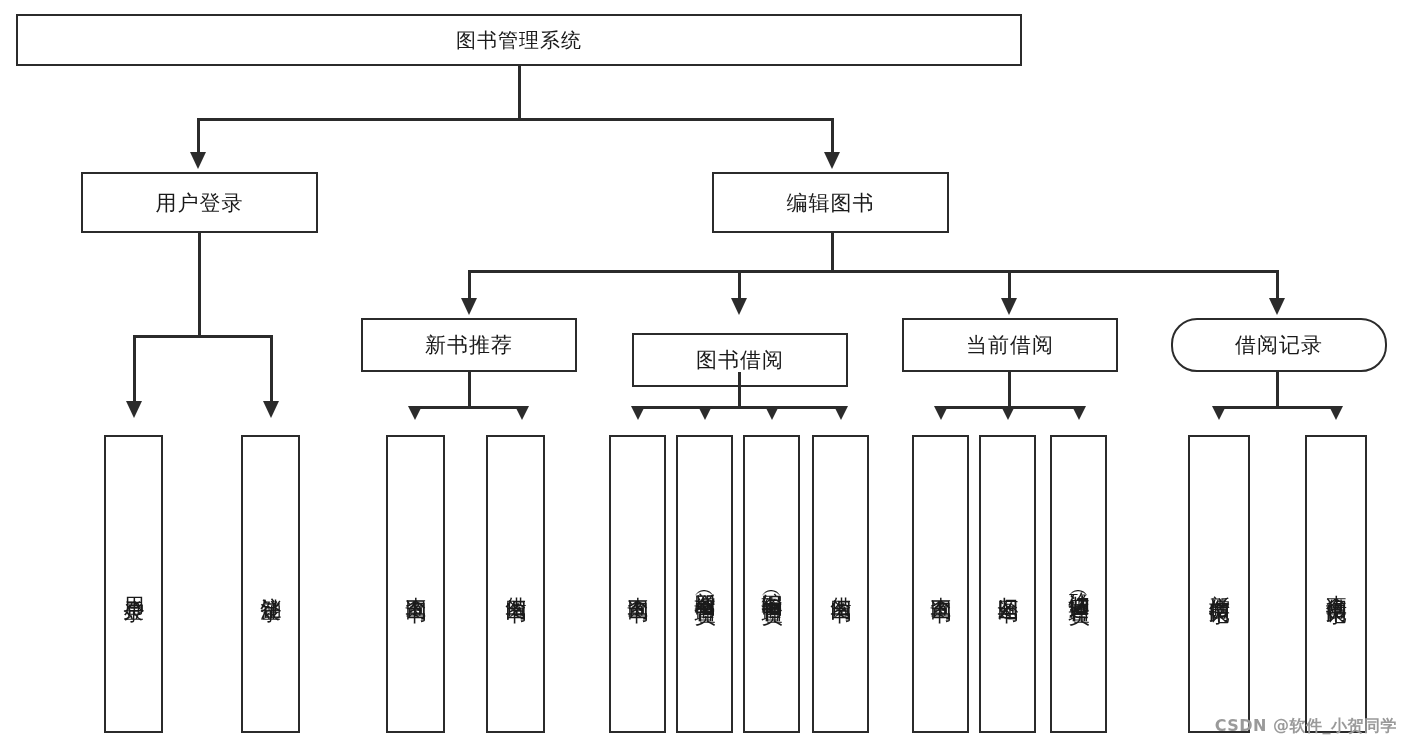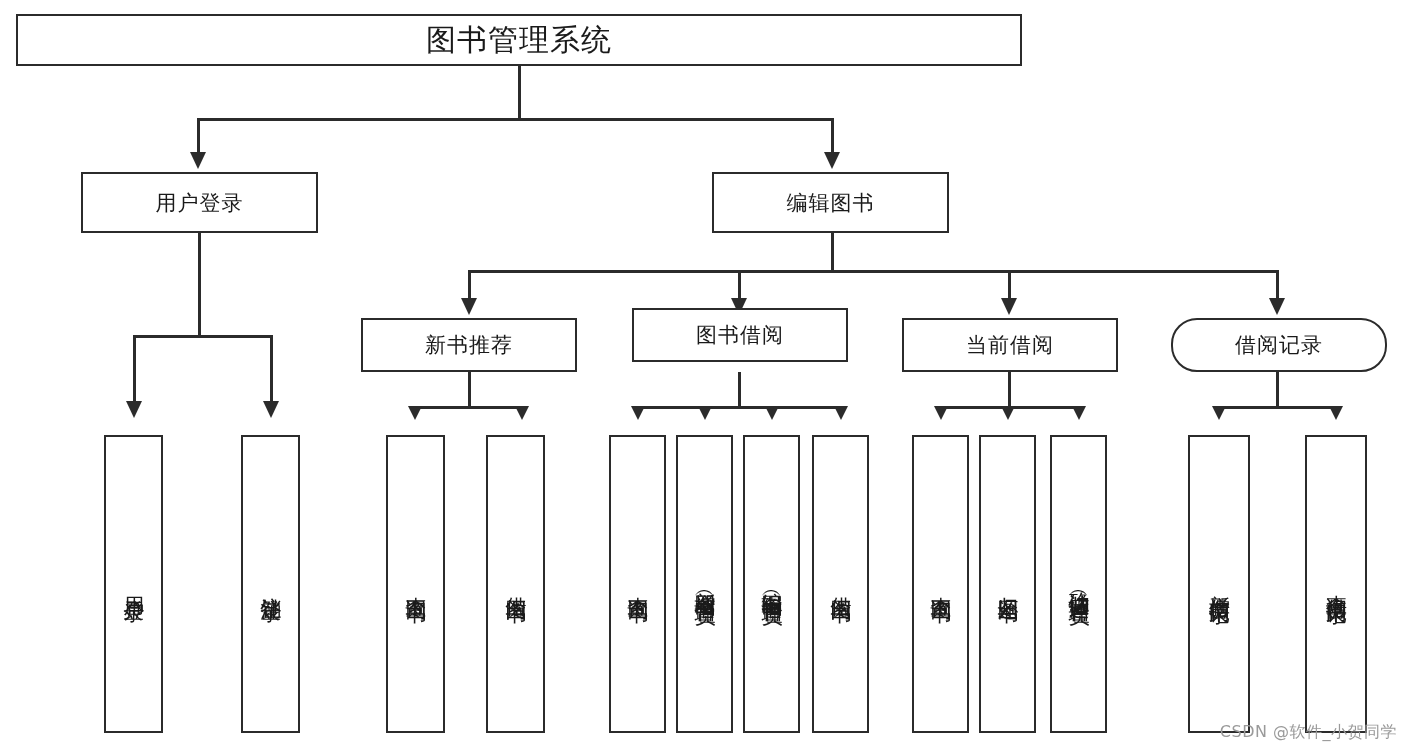--- a/index.html
+++ b/index.html
@@ -28,21 +28,21 @@
     align-items: center;
     justify-content: center;
     color: #1a1a1a;
   }
   .node.h {
     
     font-size: 21px;
     letter-spacing: 1px;
   }
   .node.root {
-    font-size: 30px;
+    font-size: 20px;
   }
   .node.v {
     
     align-items: center;
     justify-content: center;
   }
   .vtext {
     writing-mode: vertical-rl;
     text-orientation: upright;
     font-size: 21px;
@@ -68,25 +68,26 @@
   }
   .arrow.small {
     border-left-width: 7px;
     border-right-width: 7px;
     border-top-width: 14px;
   }
   
   #watermark {
     position: absolute;
     right: 8px;
-    bottom: 4px;
+    bottom: 10px;
     font-size: 16px;
     color: #9a9a9a;
     white-space: nowrap;
     letter-spacing: 0.5px;
+    font-weight: bold;
   }
 </style>
 </head>
 <body>
 
 <div id="canvas">
 
   <div class="node h root" style="left:16px; top:14px; width:1006px; height:52px;">
     <span>图书管理系统</span>
   </div>
@@ -121,21 +122,21 @@
   <div class="edge v" style="left:738px; top:270px; height:30px;"></div>
   <div class="arrow" style="left:731px; top:298px;"></div>
   <div class="edge v" style="left:1008px; top:270px; height:30px;"></div>
   <div class="arrow" style="left:1001px; top:298px;"></div>
   <div class="edge v" style="left:1276px; top:270px; height:30px;"></div>
   <div class="arrow" style="left:1269px; top:298px;"></div>
 
   <div class="node h" style="left:361px; top:318px; width:216px; height:54px;">
     <span>新书推荐</span>
   </div>
-  <div class="node h" style="left:632px; top:308px; width:216px; height:54px;">
+  <div class="node h" style="left:632px; top:333px; width:216px; height:54px;">
     <span>图书借阅</span>
   </div>
   <div class="node h" style="left:902px; top:318px; width:216px; height:54px;">
     <span>当前借阅</span>
   </div>
   <div class="node h" style="left:1171px; top:318px; width:216px; height:54px;border-radius:26px;">
     <span>借阅记录</span>
   </div>
 
   <div class="edge v" style="left:468px; top:372px; height:34px;"></div>

